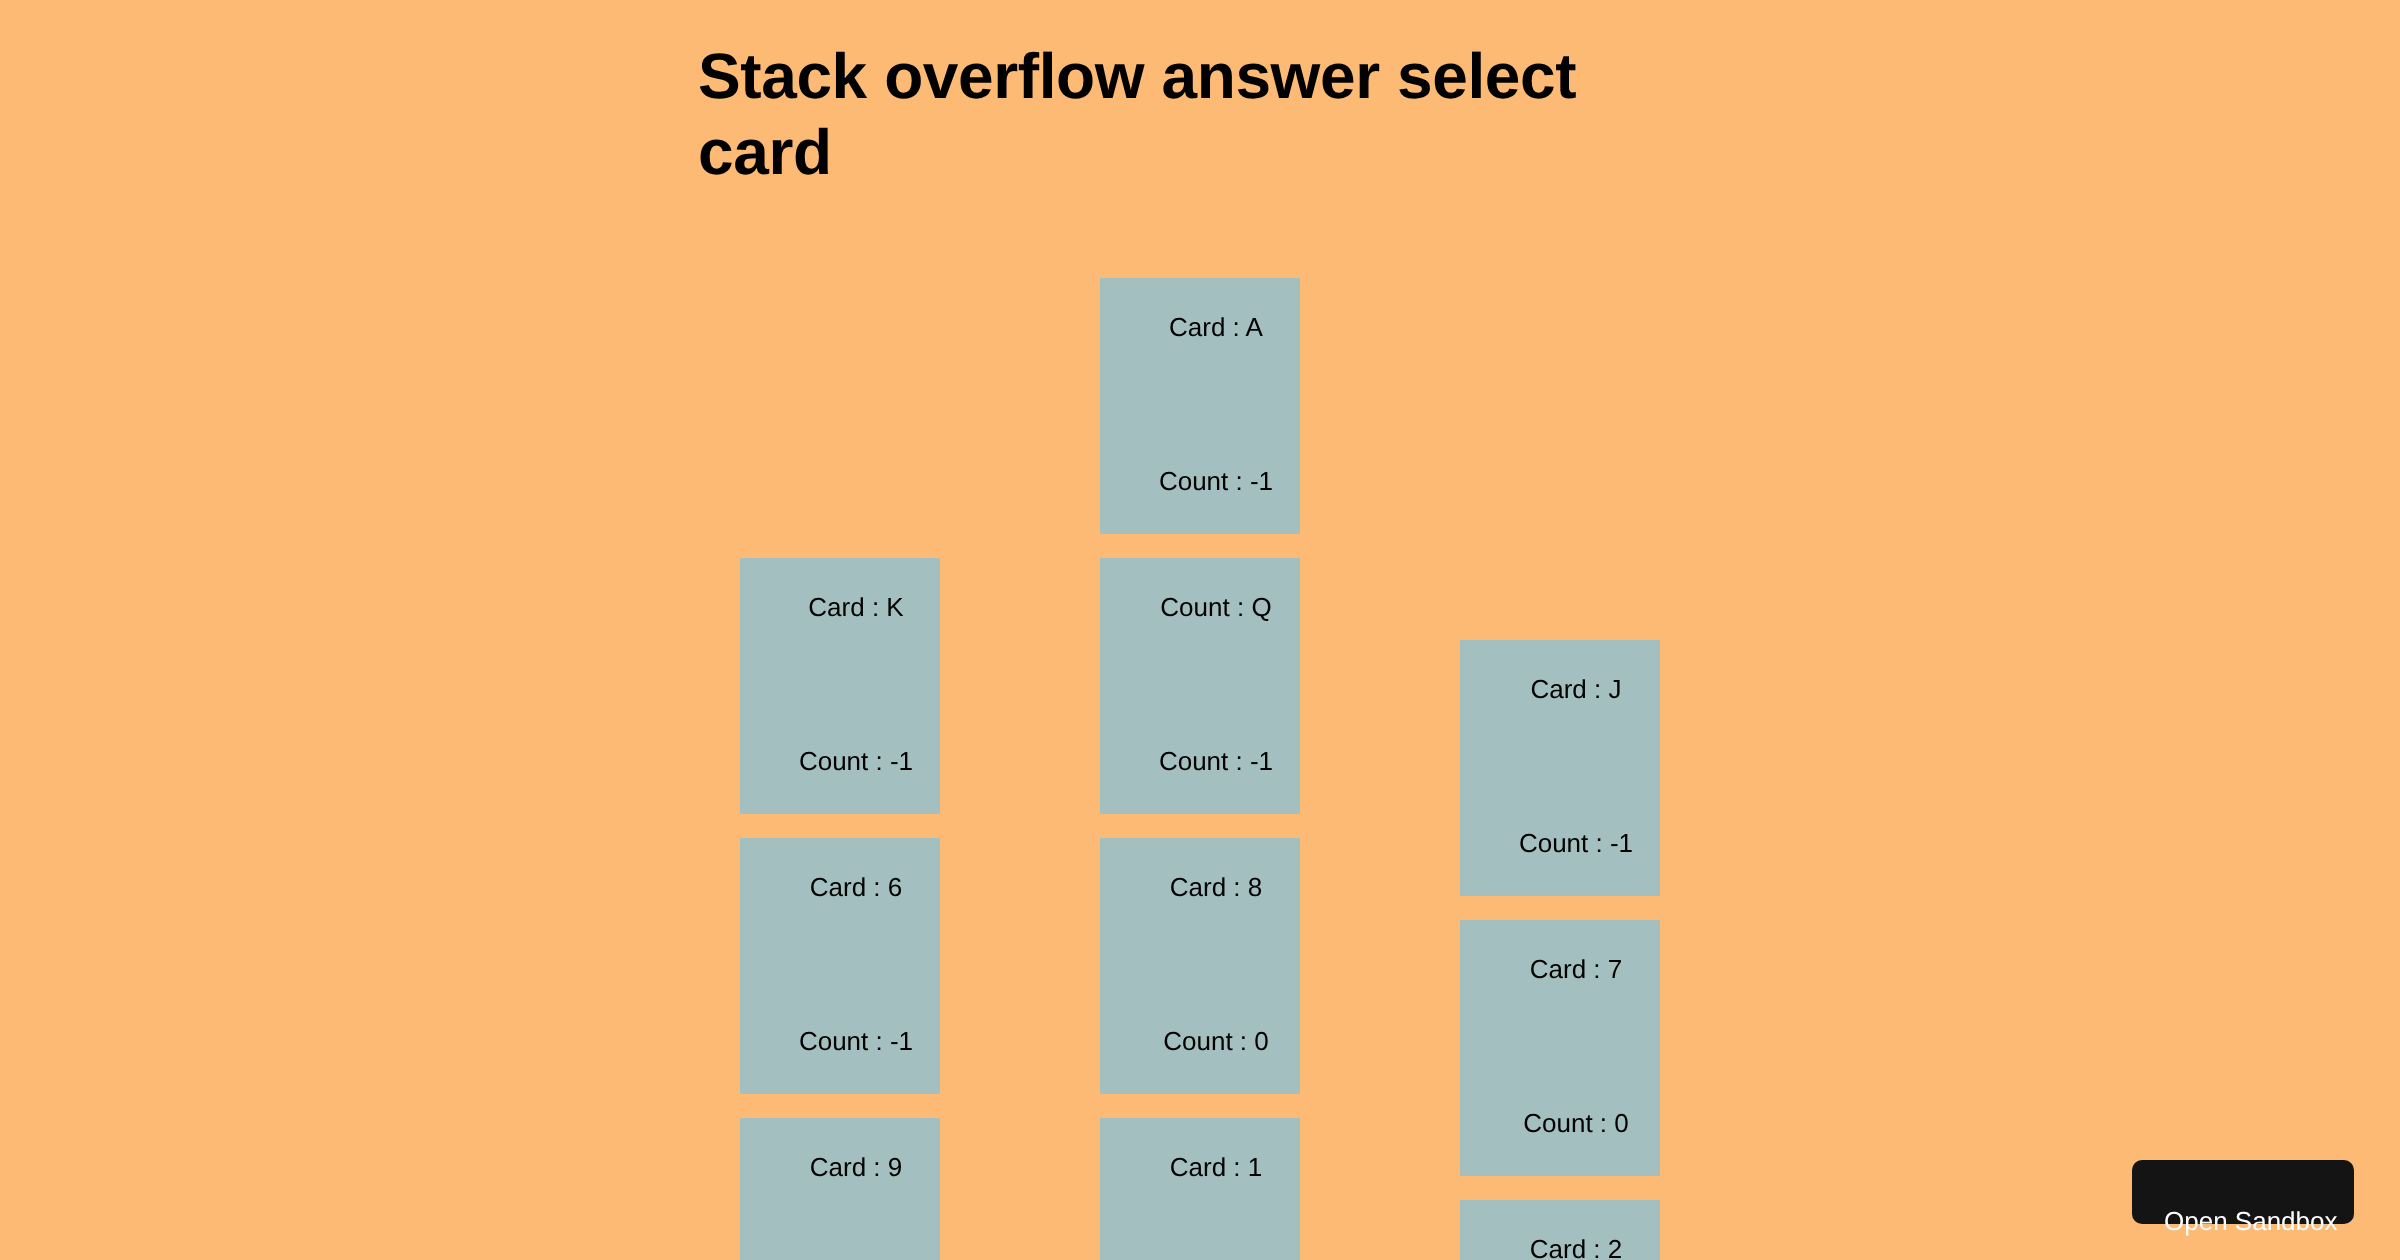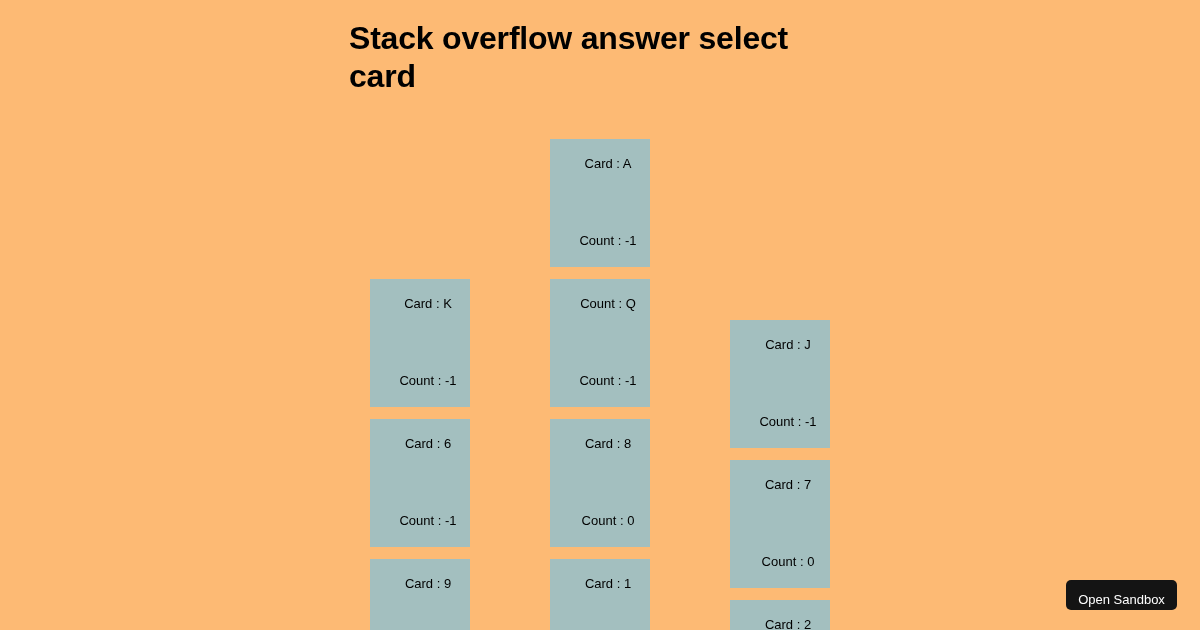--- a/index.html
+++ b/index.html
@@ -91,21 +91,21 @@
     width: 111px;
     height: 30px;
     background: #141414;
     color: #ffffff;
     border: none;
     border-radius: 5px;
     font-family: "Liberation Sans", sans-serif;
     font-size: 13px;
     line-height: 30px;
     text-align: center;
-    padding: 5px;
+    padding: 16px;
     cursor: pointer;
     white-space: nowrap;
   }
 </style>
 </head>
 <body>
 
 <div id="app">
 
   <h1 class="page-title">Stack overflow answer select card</h1>

